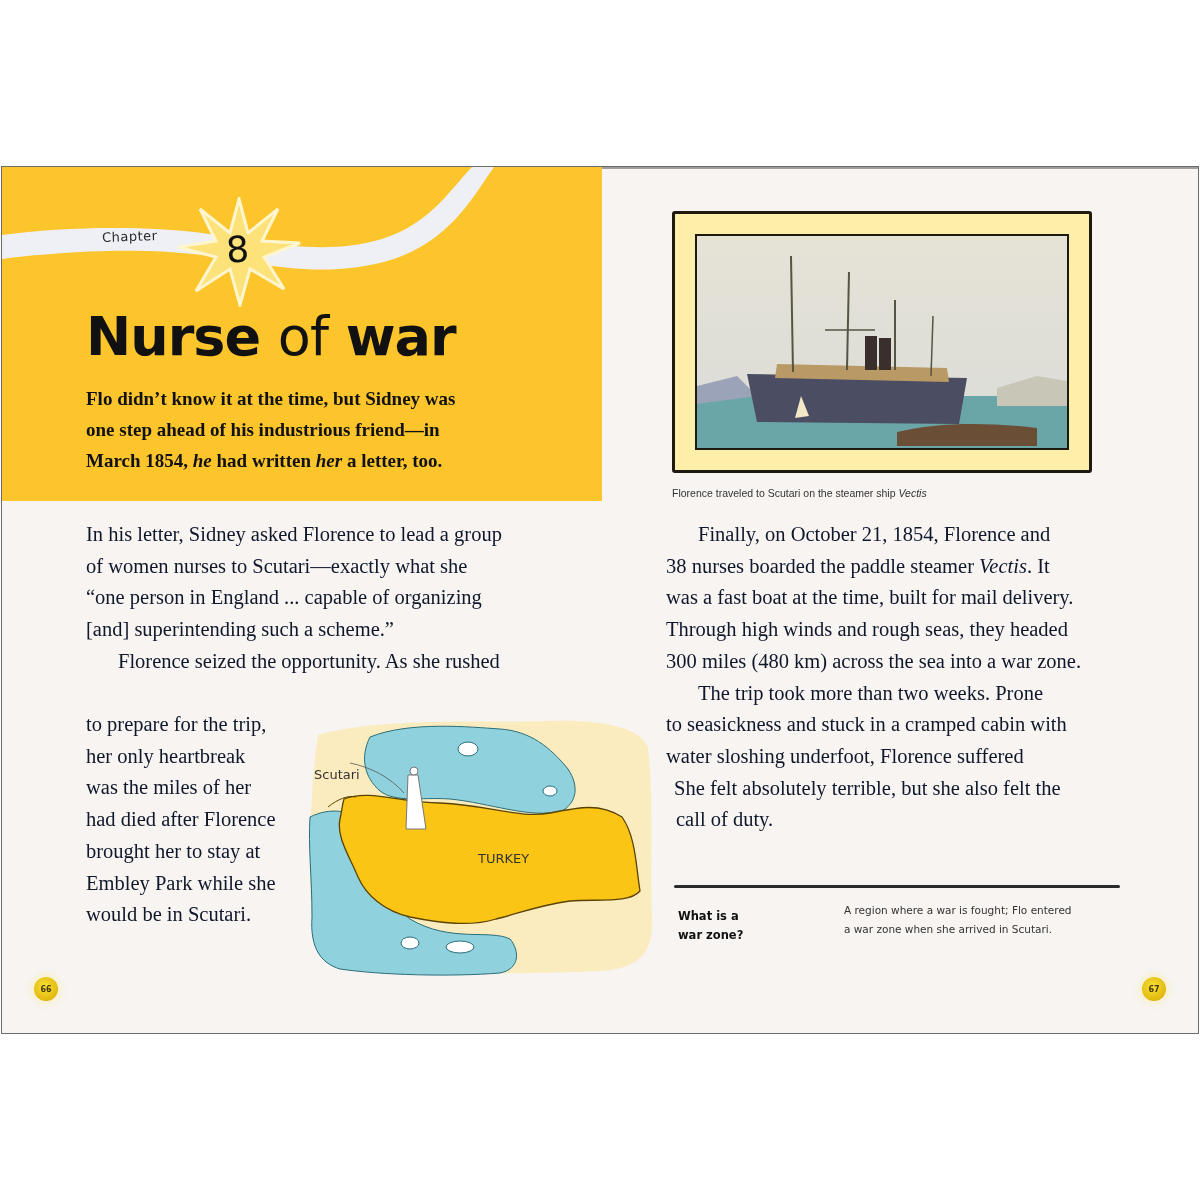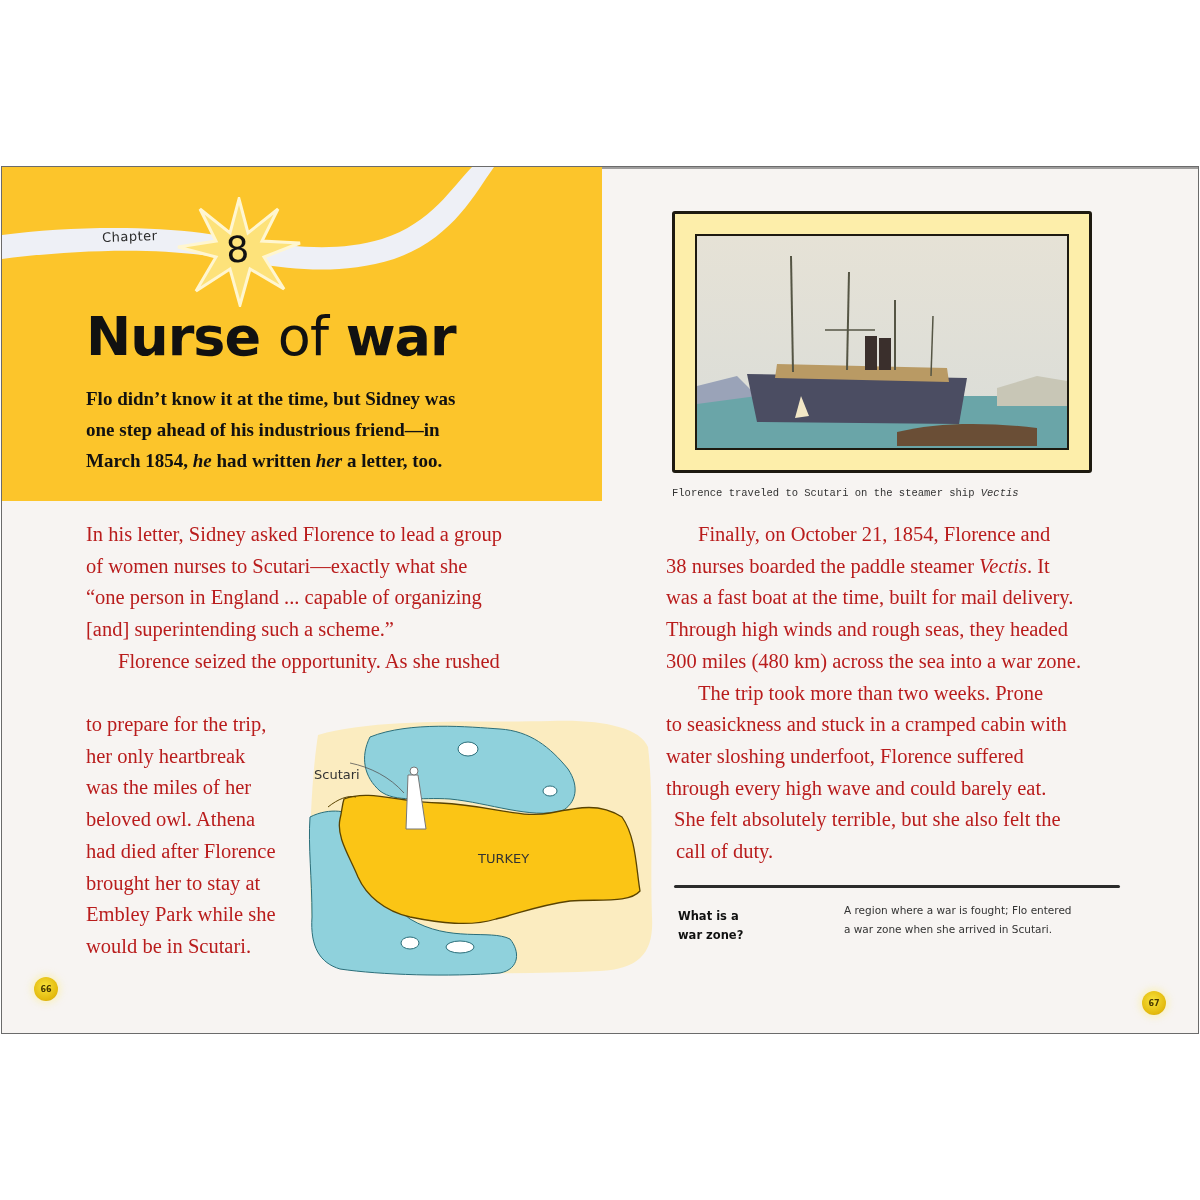--- a/index.html
+++ b/index.html
@@ -34,21 +34,21 @@
     .chapter-title .light { font-weight: normal; }
     .intro {
       position: absolute; left: 84px; top: 216px; width: 460px;
       font-family: "Liberation Serif", serif; font-weight: bold; font-size: 19px;
       line-height: 31px; color: #111;
     }
 
     
     .col-text {
       position: absolute; font-family: "Liberation Serif", serif; font-size: 20.5px;
-      line-height: 31.7px; color: #b91c1c;
+      line-height: 31.7px; color: #0f172a;
     }
     .col-left-top { left: 84px; top: 352px; width: 480px; }
     .col-left-wrap { left: 84px; top: 542px; width: 225px; }
     .col-right { left: 664px; top: 352px; width: 470px; }
     .indent { text-indent: 32px; }
     .line { display: block; white-space: nowrap; }
     .em { font-style: italic; }
 
     
     .map { position: absolute; left: 298px; top: 540px; width: 356px; height: 270px; }
@@ -57,21 +57,21 @@
     
     .frame {
       position: absolute; left: 670px; top: 44px; width: 420px; height: 262px;
       background: #fdeeaa; border: 3px solid #1e1a10; border-radius: 3px;
     }
     .frame-inner {
       position: absolute; left: 20px; top: 20px; right: 20px; bottom: 20px;
       border: 2px solid #1e1a10; overflow: hidden; background: #e8e4da;
     }
     .caption {
-      position: absolute; left: 670px; top: 320px; font-family: Liberation Mono, monospace;
+      position: absolute; left: 670px; top: 320px; font-family: Liberation Sans, sans-serif;
       font-size: 10.5px; color: #333;
     }
 
     
     .glossary-rule { position: absolute; left: 672px; top: 718px; width: 446px; height: 3px; background: #2b2b2b; border-radius: 2px; }
     .glossary-term {
       position: absolute; left: 676px; top: 734px; width: 110px; font-family: "DejaVu Sans", sans-serif;
       font-size: 11.5px; line-height: 19px; color: #111; font-weight: bold; margin-top: 6px;
     }
     .glossary-def {
@@ -81,21 +81,21 @@
 
     
     .page-num {
       position: absolute; top: 810px; width: 24px; height: 24px; border-radius: 50%;
       background: radial-gradient(circle at 45% 40%, #f8e23a, #e2b80c 70%, #b08a0a);
       box-shadow: 0 0 6px 3px rgba(250,240,180,.7);
       font-family: "DejaVu Sans", sans-serif; font-size: 8px; color: #4a3a00;
       display: flex; align-items: center; justify-content: center; font-weight: bold;
     }
     .page-left { left: 32px; }
-    .page-right { left: 1140px; margin-top: 14px; }
+    .page-right { left: 1140px; }
   </style>
 </head>
 <body>
 
 <div class="spread">
   <div class="top-shadow"></div>
 
   <div class="chapter-panel">
     <svg class="ribbon" viewBox="0 0 600 150">
       <path d="M0,68 C60,60 140,58 200,66 C260,74 320,90 380,72 C430,56 450,20 470,0 L492,0 C472,28 450,72 392,92 C320,114 260,96 200,88 C140,80 60,84 0,92 Z" fill="#eef0f6"></path>
@@ -121,21 +121,20 @@
     <span class="line">In his letter, Sidney asked Florence to lead a group</span>
     <span class="line">of women nurses to Scutari—exactly what she</span>
     <span class="line">“one person in England ... capable of organizing</span>
     <span class="line">[and] superintending such a scheme.”</span>
     <span class="line indent">Florence seized the opportunity. As she rushed</span>
   </div>
   <div class="col-text col-left-wrap">
     <span class="line">to prepare for the trip,</span>
     <span class="line">her only heartbreak</span>
     <span class="line">was the miles of her</span>
-    <span class="line">beloved owl. Athena</span>
     <span class="line">had died after Florence</span>
     <span class="line">brought her to stay at</span>
     <span class="line">Embley Park while she</span>
     <span class="line">would be in Scutari.</span>
   </div>
 
   <div class="map">
     <svg width="356" height="270" viewBox="0 0 356 270">
       <path d="M18,28 C80,10 180,16 250,14 C300,12 340,20 348,40 C354,90 350,160 352,210 C354,245 340,262 300,264 C220,268 120,266 60,262 C30,260 14,250 12,220 C8,160 10,80 18,28 Z" fill="#fbecc0"></path>
       <path d="M70,30 C110,14 170,20 200,22 C230,24 250,40 268,62 C280,80 276,96 262,104 C230,112 190,96 150,92 C120,90 96,96 80,84 C64,70 60,50 70,30 Z" fill="#8fd1dc" stroke="#2a6e7a" stroke-width="1"></path>
@@ -187,21 +186,20 @@
 
   <div class="col-text col-right">
     <span class="line indent">Finally, on October 21, 1854, Florence and</span>
     <span class="line"><span>38 nurses boarded the paddle steamer </span><span class="em">Vectis</span><span>. It</span></span>
     <span class="line">was a fast boat at the time, built for mail delivery.</span>
     <span class="line">Through high winds and rough seas, they headed</span>
     <span class="line">300 miles (480 km) across the sea into a war zone.</span>
     <span class="line indent">The trip took more than two weeks. Prone</span>
     <span class="line">to seasickness and stuck in a cramped cabin with</span>
     <span class="line">water sloshing underfoot, Florence suffered</span>
-    <span class="line">through every high wave and could barely eat.</span>
     <span class="line" style="padding-left:8px">She felt absolutely terrible, but she also felt the</span>
     <span class="line" style="padding-left:10px">call of duty.</span>
   </div>
 
   <div class="glossary-rule"></div>
   <div class="glossary-term">
     <span class="line">What is a</span>
     <span class="line">war zone?</span>
   </div>
   <div class="glossary-def">

